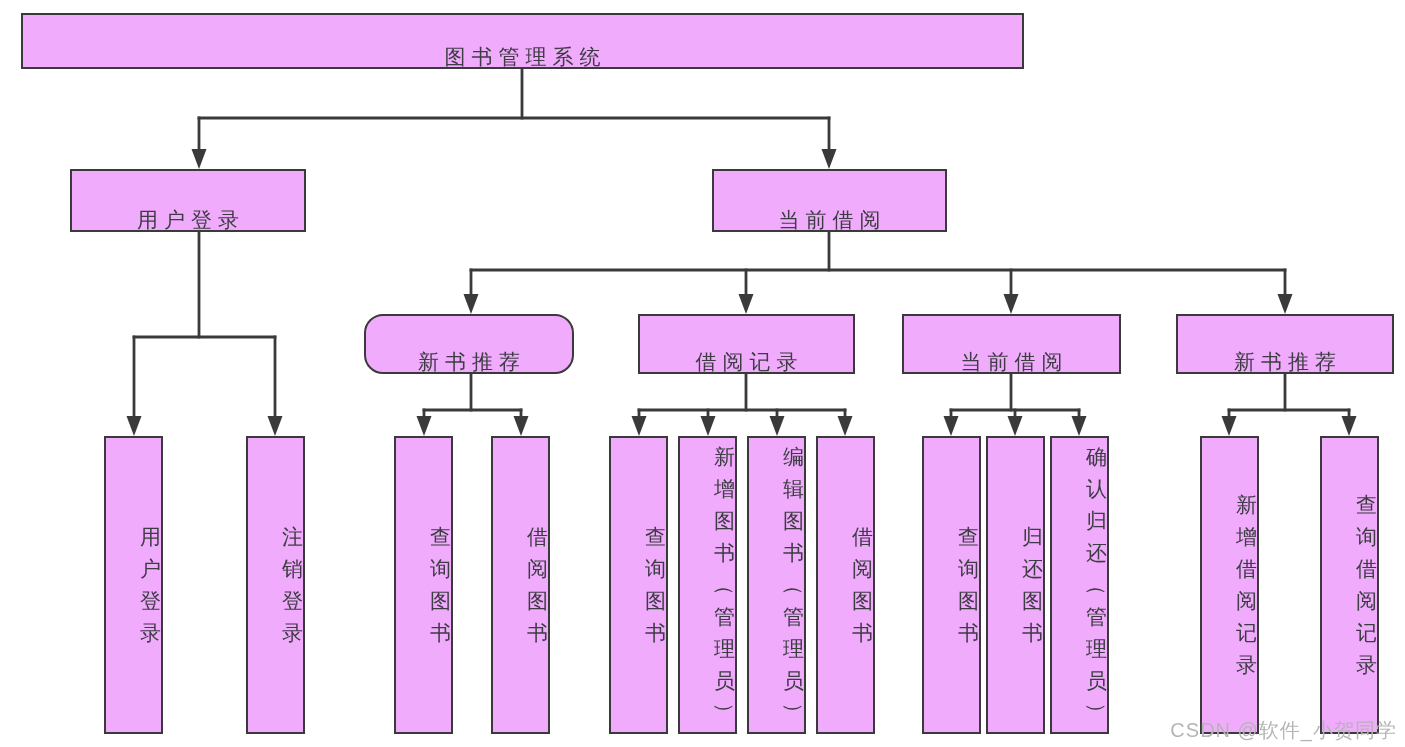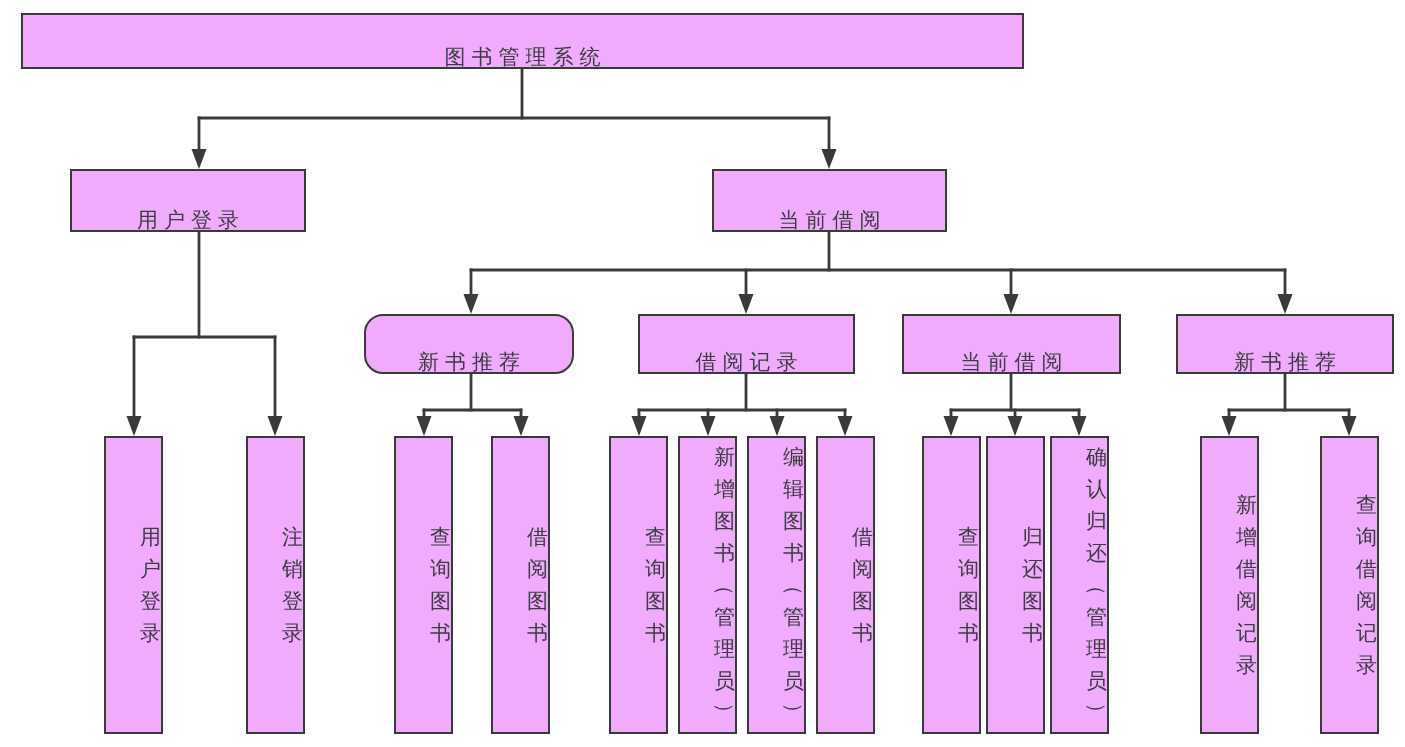--- a/index.html
+++ b/index.html
@@ -232,13 +232,14 @@
       </div>
       <div class="node v" style="left: 1320px; top: 436px; width: 59px; height: 298px;">
         <span class="vchar">查</span>
         <span class="vchar">询</span>
         <span class="vchar">借</span>
         <span class="vchar">阅</span>
         <span class="vchar">记</span>
         <span class="vchar">录</span>
       </div>
     </div>
+  <div class="watermark">CSDN @软件_小贺同学</div>
 </div>
 
 </body></html>

